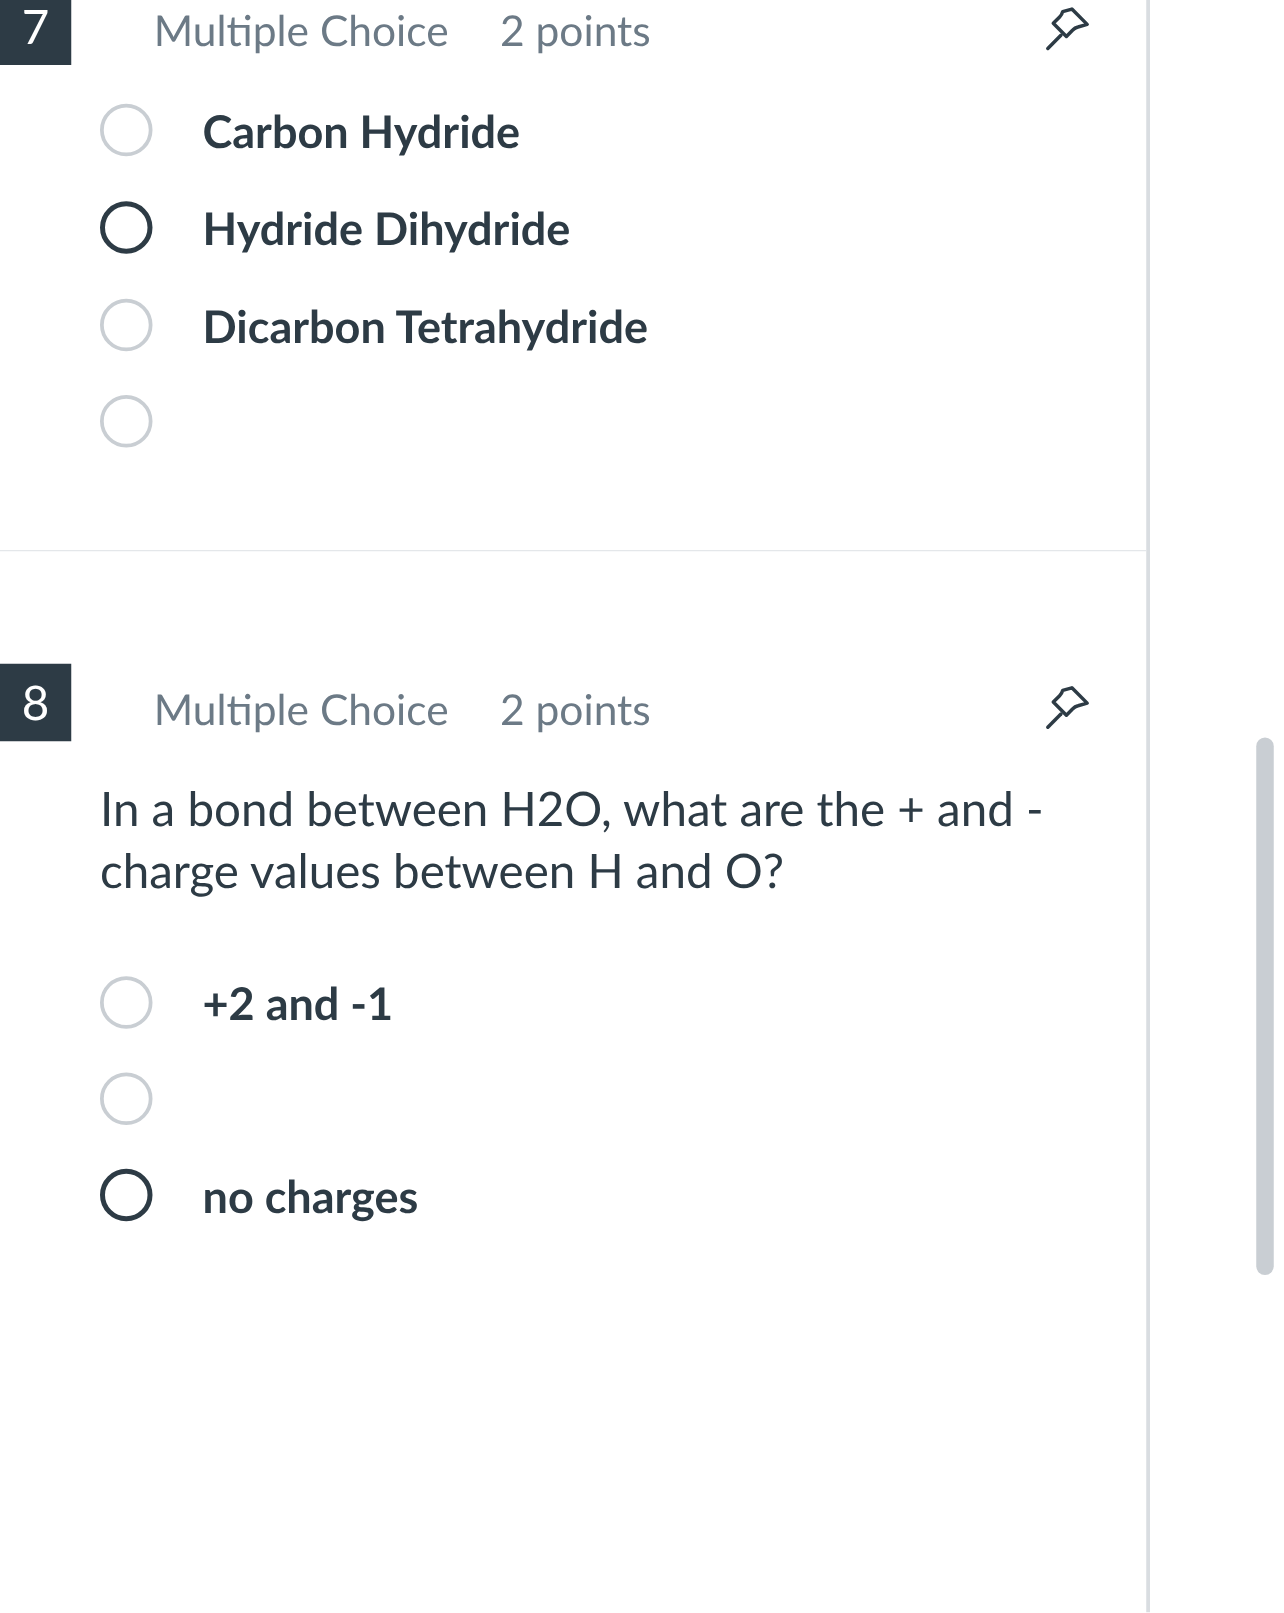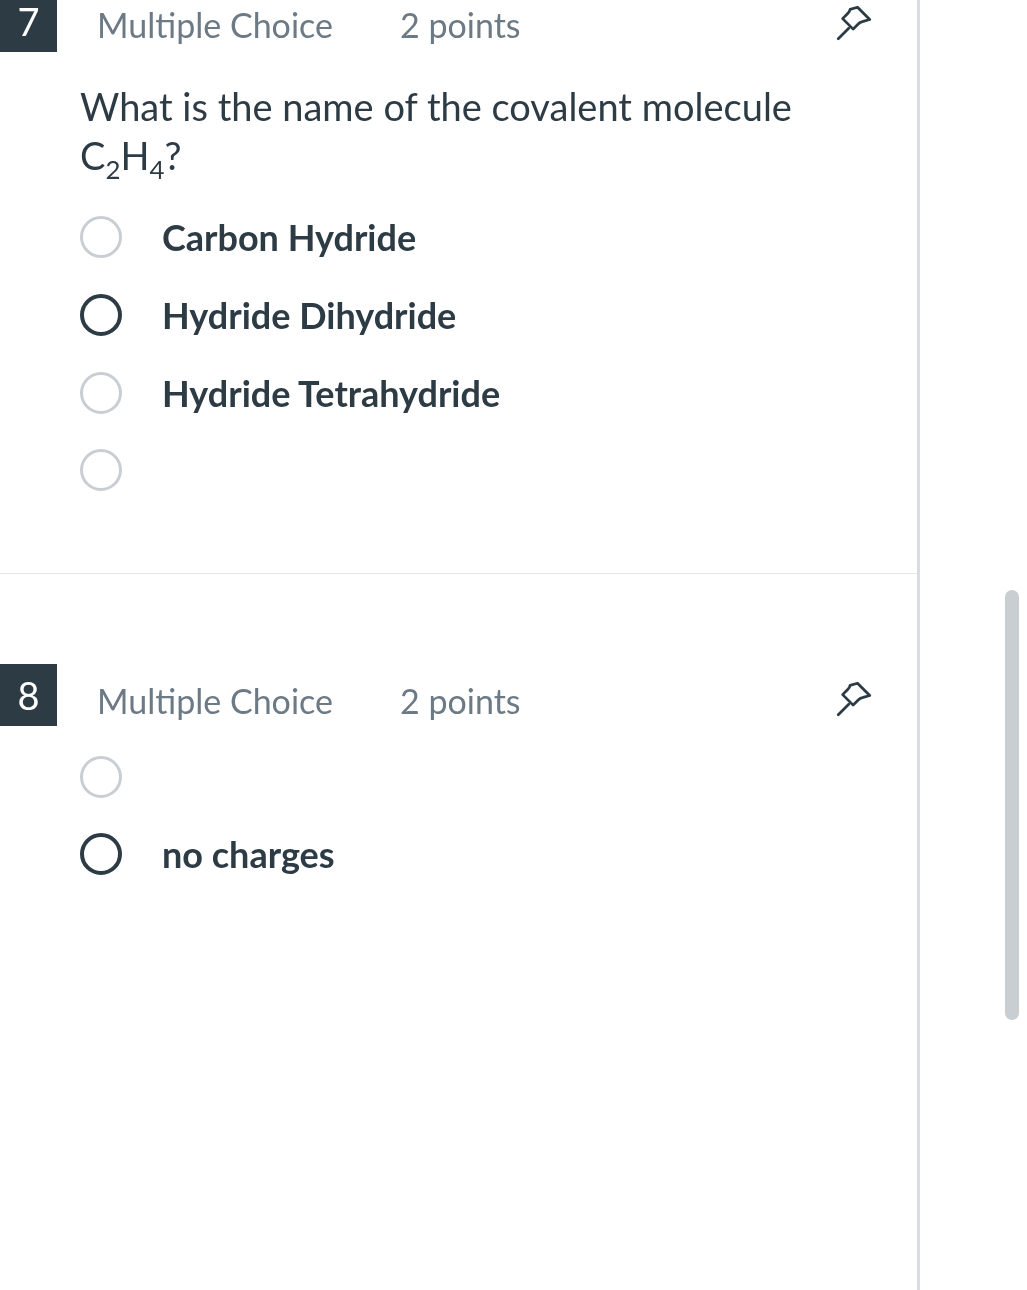--- a/index.html
+++ b/index.html
@@ -71,21 +71,21 @@
   }
   .q2 .q-number { top: 0; }
 
   .q-type, .q-points {
     position: absolute;
     top: 4px;
     font-size: 34px;
     color: #6c7a86;
     font-weight: 400;
   }
-  .q-type   { left: 97px; }
+  .q-type   { left: 123px; }
   .q1 .q-points { left: 400px; }
   .q2 .q-points { left: 400px; }
   .q2 .q-type, .q2 .q-points { top: 16px; }
 
   .pin-icon {
     position: absolute;
     right: 42px;
     top: 2px;
     width: 42px;
     height: 42px;
@@ -144,58 +144,60 @@
         <div class="q-type">Multiple Choice</div>
         <div class="q-points">2 points</div>
         <span class="pin-icon">
           <svg viewBox="0 0 24 24" width="42" height="42" fill="none" stroke="currentColor" stroke-width="1.6" stroke-linecap="round" stroke-linejoin="round">
             <path d="M14 3l7 7-4.2 1.2a5 5 0 0 0-2.4 1.4l-2.9 2.9-6-6 2.9-2.9a5 5 0 0 0 1.4-2.4L14 3z"></path>
             <path d="M9 15l-6 6"></path>
           </svg>
         </span>
       </div>
 
-      <p class="q-stem">
-        <span>What is the name of the covalent molecule C</span><sub>2</sub><span>H</span><sub>4</sub><span>?</span>
-      </p>
 
       <div class="options">
         <div class="option">
           <span class="radio radio-light"></span>
           <span class="option-label">Carbon Hydride</span>
         </div>
         <div class="option">
           <span class="radio radio-dark"></span>
           <span class="option-label">Hydride Dihydride</span>
         </div>
         <div class="option">
           <span class="radio radio-light"></span>
-          <span class="option-label">Hydride Tetrahydride</span>
+          <span class="option-label">Dicarbon Tetrahydride</span>
         </div>
         <div class="option">
           <span class="radio radio-light"></span>
         </div>
       </div>
     </div>
 
     <div class="question q2">
       <div class="q-header">
         <div class="q-number">8</div>
         <div class="q-type">Multiple Choice</div>
         <div class="q-points">2 points</div>
         <span class="pin-icon">
           <svg viewBox="0 0 24 24" width="42" height="42" fill="none" stroke="currentColor" stroke-width="1.6" stroke-linecap="round" stroke-linejoin="round">
             <path d="M14 3l7 7-4.2 1.2a5 5 0 0 0-2.4 1.4l-2.9 2.9-6-6 2.9-2.9a5 5 0 0 0 1.4-2.4L14 3z"></path>
             <path d="M9 15l-6 6"></path>
           </svg>
         </span>
       </div>
 
+      <p class="q-stem">In a bond between H2O, what are the + and - charge values between H and O?</p>
 
       <div class="options">
+        <div class="option">
+          <span class="radio radio-light"></span>
+          <span class="option-label">+2 and -1</span>
+        </div>
         <div class="option">
           <span class="radio radio-light"></span>
         </div>
         <div class="option">
           <span class="radio radio-dark"></span>
           <span class="option-label">no charges</span>
         </div>
       </div>
     </div>
 

